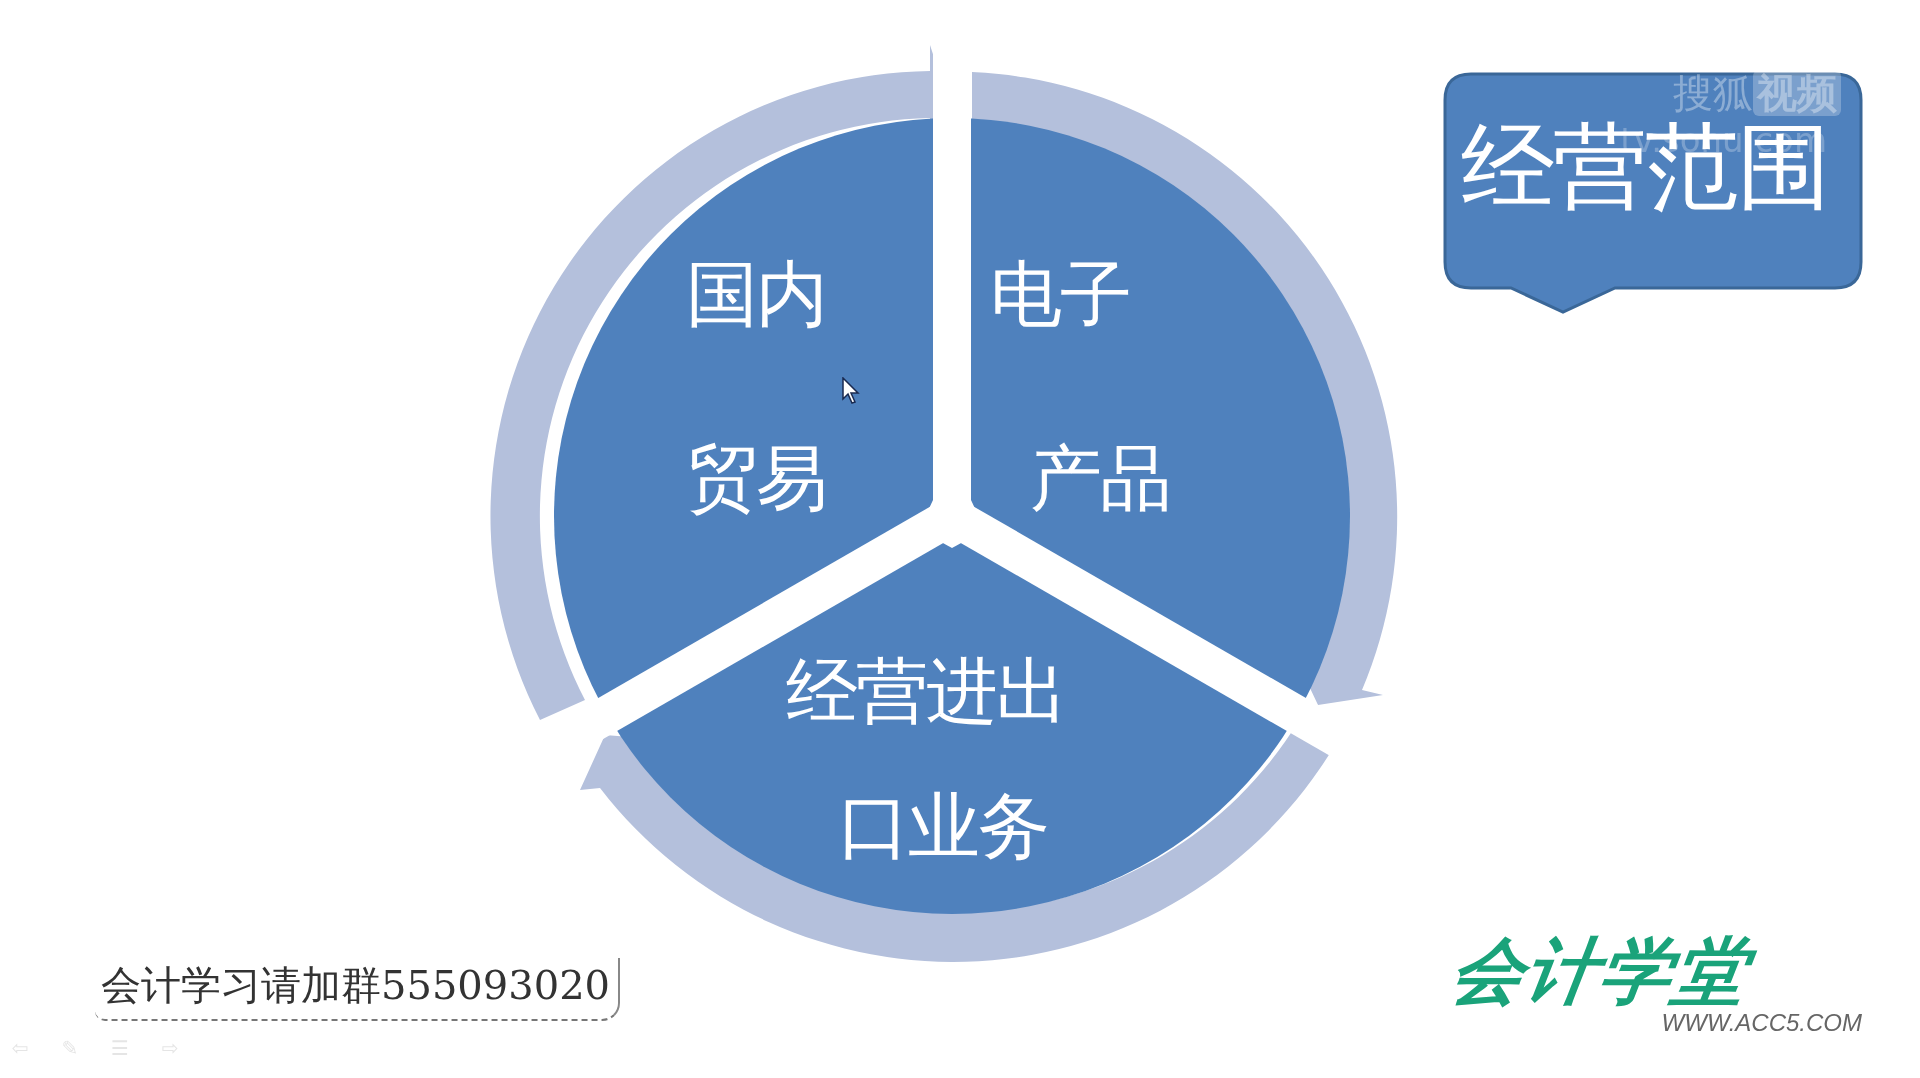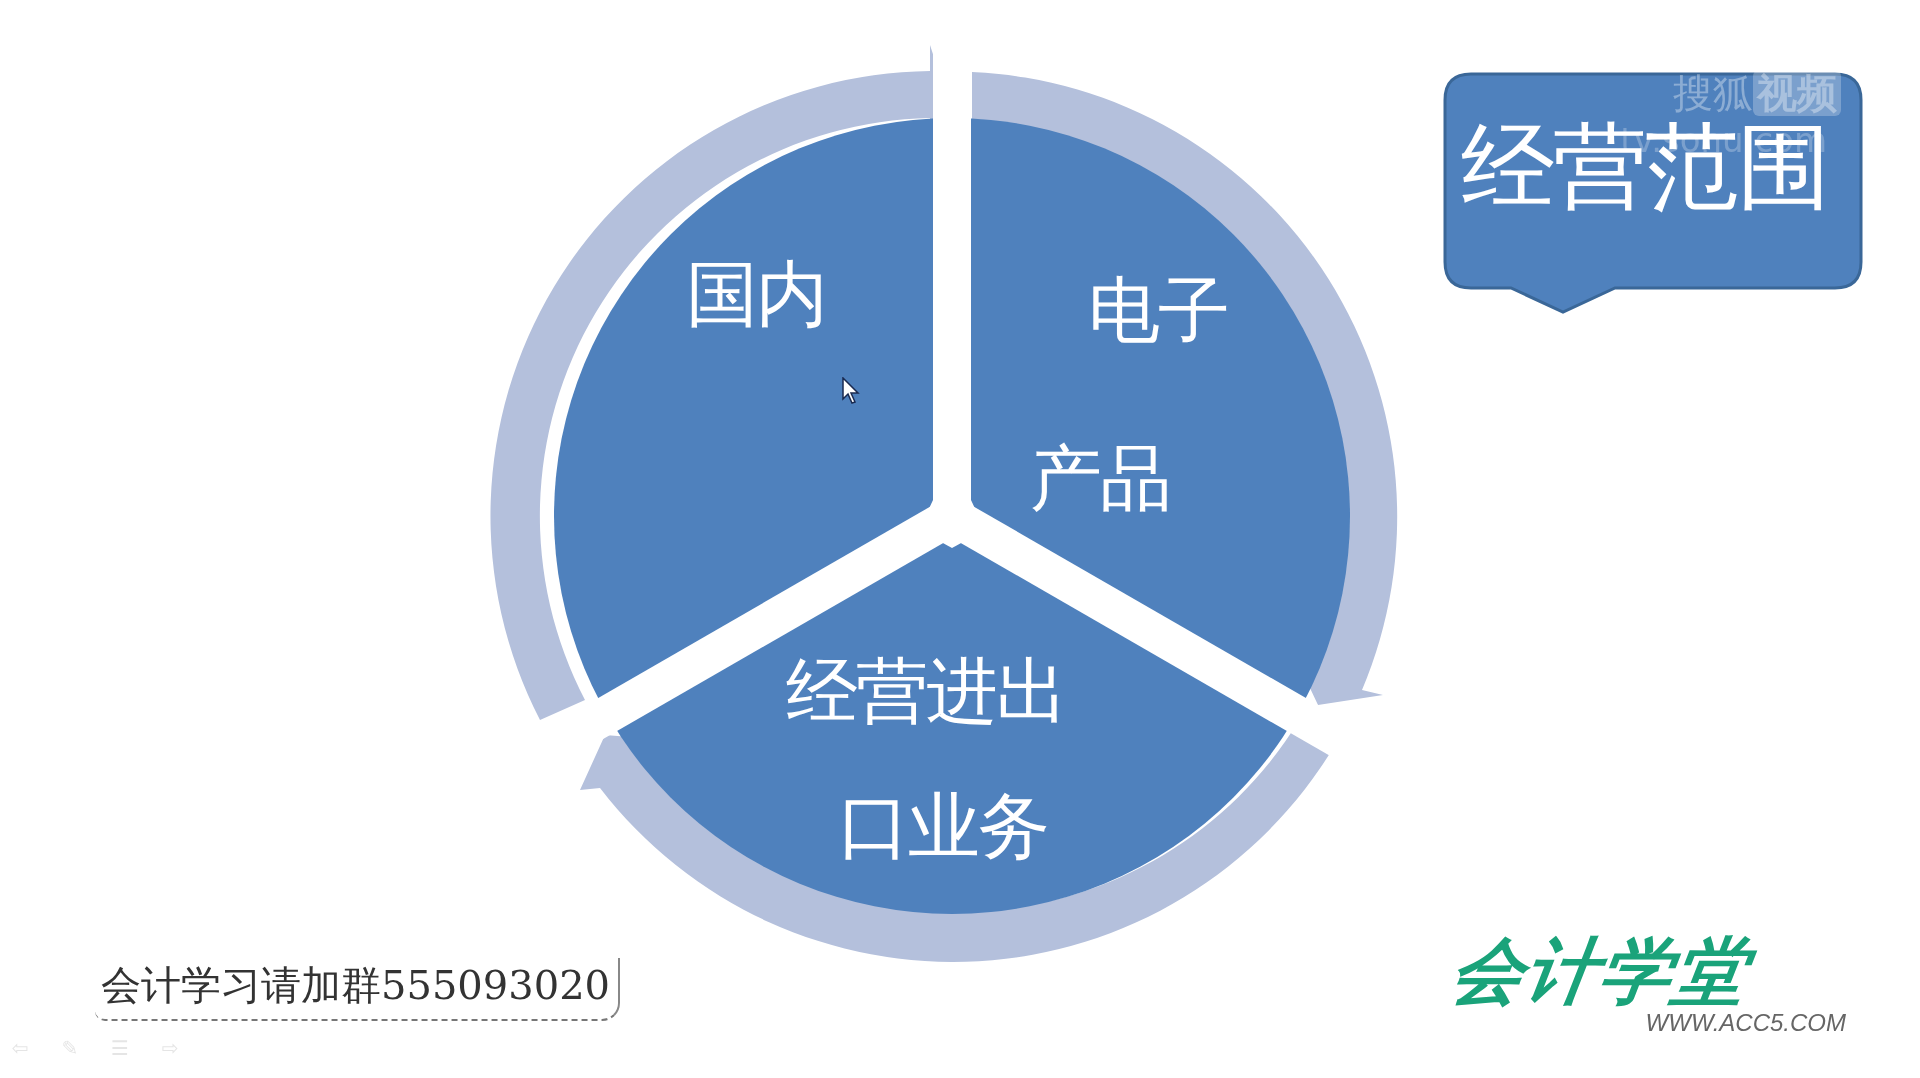--- a/index.html
+++ b/index.html
@@ -110,21 +110,21 @@
     font-style: italic;
     font-size: 72px;
     line-height: 1;
     color: #1aa37a;
     letter-spacing: 2px;
     white-space: nowrap;
     transform: skewX(-8deg);
   }
   .brand-url {
     position: absolute;
-    right: 16px;
+    right: 0;
     top: 74px;
     font-family: "Liberation Sans", sans-serif;
     font-style: italic;
     font-size: 24px;
     color: #666666;
     white-space: nowrap;
     text-align: center;
   }
   .slide-controls {
     position: absolute;
@@ -187,22 +187,23 @@
     <g stroke="#ffffff" stroke-width="38" stroke-linecap="butt">
       <line x1="952" y1="516" x2="952" y2="40"></line>
       <line x1="952" y1="516" x2="1410" y2="780"></line>
       <line x1="952" y1="516" x2="494" y2="780"></line>
     </g>
 
     <polygon fill="#ffffff" points="933,500 971,500 985,530 952,548 919,530"></polygon>
   </svg>
 
   <div class="seg-label" style="left:686px; top:258px;">国内</div>
-
-  <div class="seg-label" style="left:1088px; top:258px;margin-top:16px;">电子</div>
+  <div class="seg-label" style="left:686px; top:442px;">贸易</div>
+
+  <div class="seg-label" style="left:990px; top:258px;">电子</div>
   <div class="seg-label" style="left:1030px; top:442px;">产品</div>
 
   <div class="seg-label" style="left:786px; top:655px;">经营进出</div>
   <div class="seg-label" style="left:838px; top:790px;">口业务</div>
 
   <svg class="cursor" viewBox="0 0 18 28">
     <path d="M1 1 L1 22 L6 17 L10 26 L13 25 L9 16 L16 16 Z" fill="#ffffff" stroke="#1a2a50" stroke-width="1.5"></path>
   </svg>
 
   <div class="callout">

